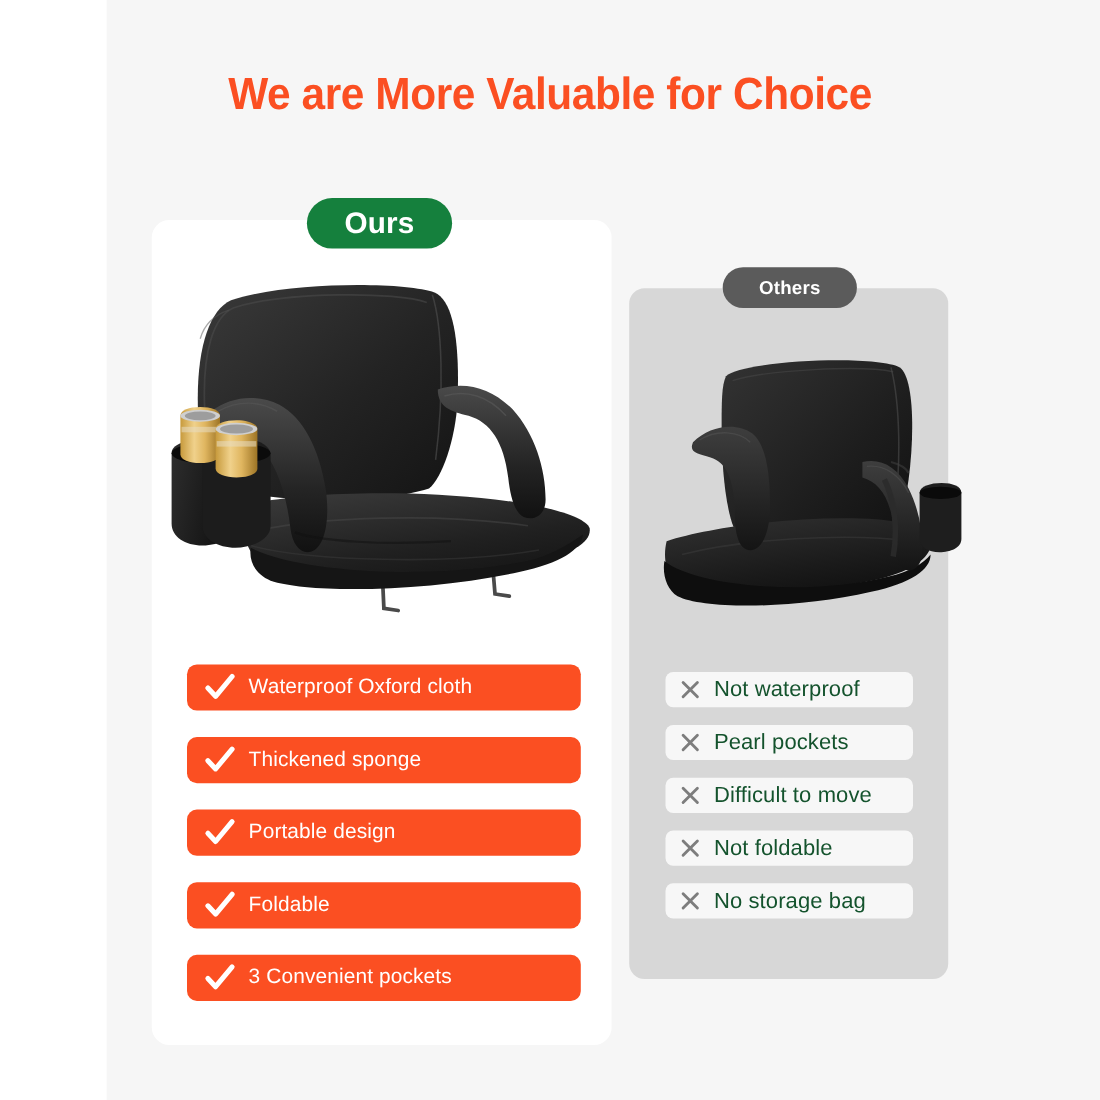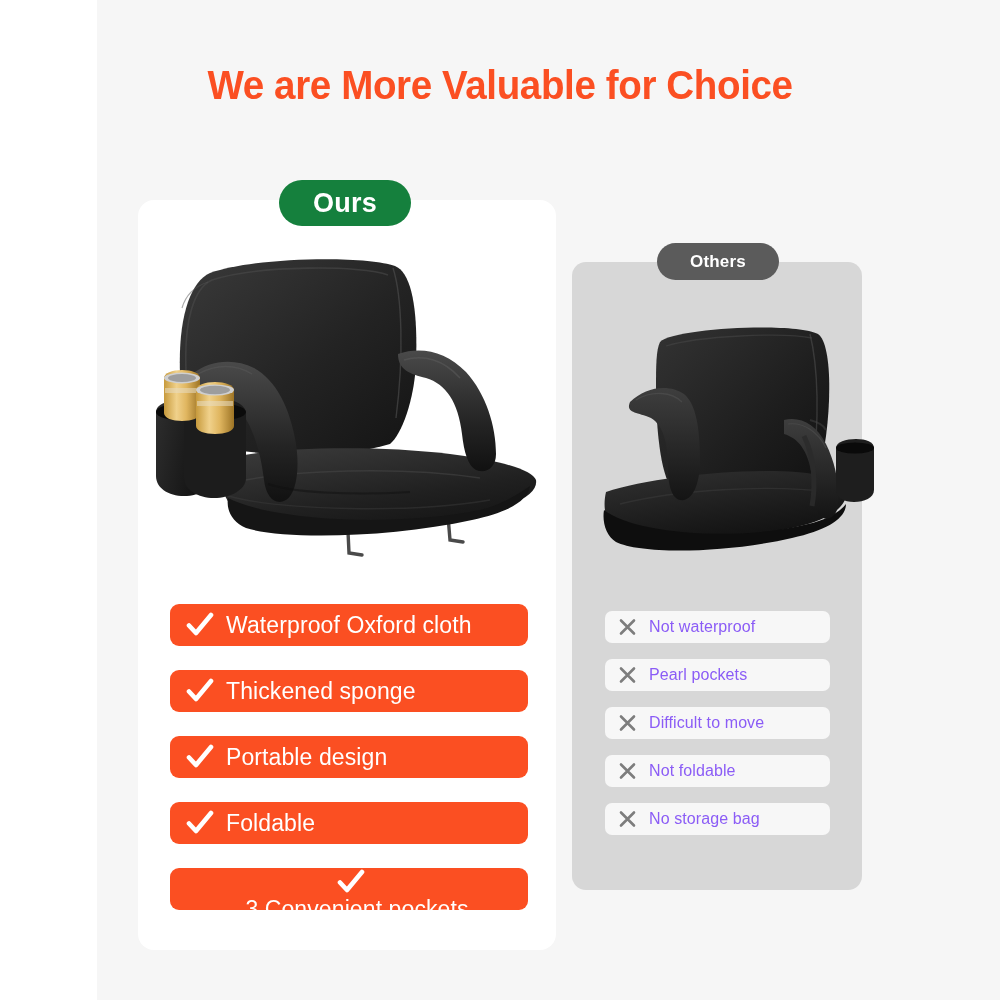--- a/index.html
+++ b/index.html
@@ -67,46 +67,46 @@
     position:absolute; left:170px; top:604px; width:358px;
   }
   .feat-row {
     height:42px;
     background:#fb4f22;
     border-radius:9px;
     display:flex; align-items:center;
     margin-bottom:24px;
     padding-left:16px;
   }
-  .feat-row:last-child { margin-bottom:13px;flex-direction:column; }
+  .feat-row:last-child { margin-bottom:13px; }
   .check-icon { width:28px; height:26px; flex:0 0 28px; margin-right:12px; }
   .feat-label {
     color:#ffffff;
-    font-size:23px;
+    font-size:19px;
     letter-spacing:0.1px;
     white-space:nowrap;
   }
 
   
   #others-features {
     position:absolute; left:605px; top:611px; width:225px;
   }
   .con-row {
     height:32px;
     background:#f7f7f7;
     border-radius:7px;
     display:flex; align-items:center;
     margin-bottom:16px;
     padding-left:13px;
   }
   .con-row:last-child { margin-bottom:0; }
   .x-icon { width:19px; height:18px; flex:0 0 19px; margin-right:12px; }
   .con-label {
-    color:#8b5cf6;
-    font-size:16px;
+    color:#14532d;
+    font-size:20px;
     letter-spacing:0.1px;
     white-space:nowrap;
   }
 </style>
 </head>
 <body>
 
 <div id="left-gutter"></div>
 
 <div id="page-title">We are More Valuable for Choice</div>

